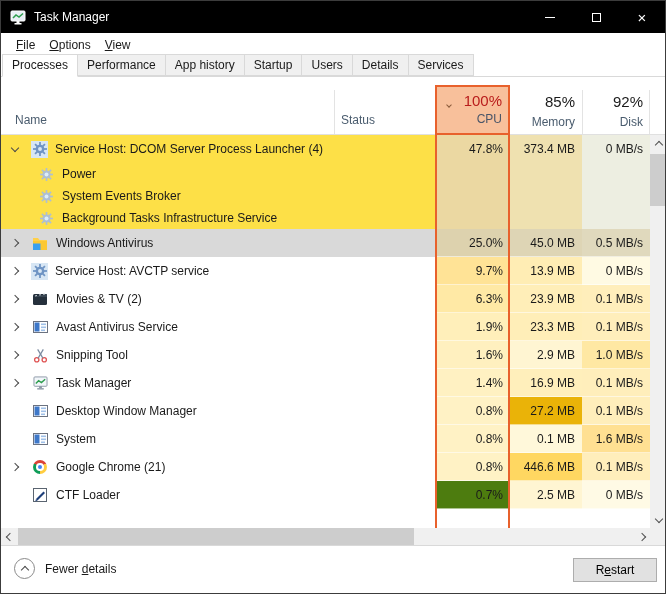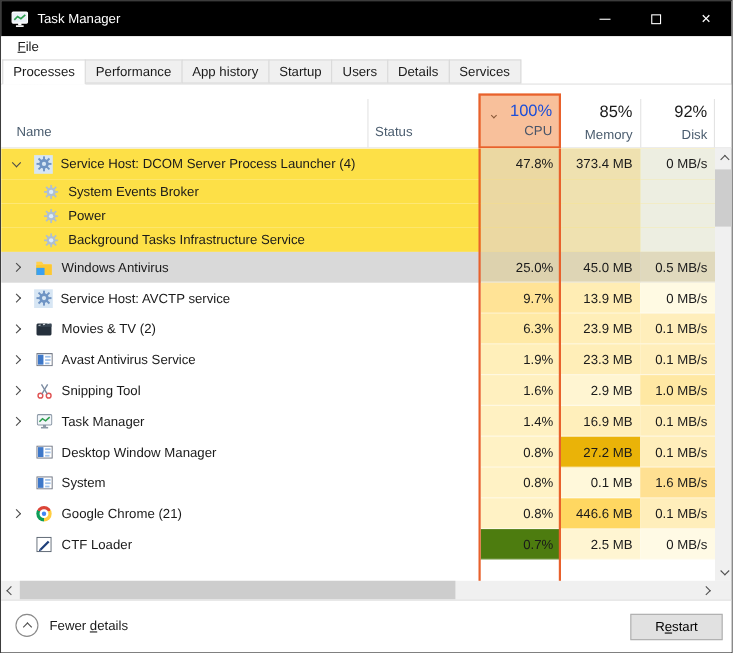--- a/index.html
+++ b/index.html
@@ -11,36 +11,36 @@
   #titlebar { position:absolute; left:0; top:0; width:100%; height:32px; background:#000; display:flex; align-items:center; }
   #titlebar .appicon { margin-left:9px; display:flex; }
   #titlebar .title { color:#fff; margin-left:8px; font-size:12px; }
   #wincontrols { position:absolute; right:0; top:0; height:32px; display:flex; }
   .winbtn { width:46px; height:32px; display:flex; align-items:center; justify-content:center; color:#fff; }
   .ico-min { width:10px; height:1px; background:#fff; }
   .ico-max { width:9px; height:9px; border:1px solid #fff; }
   .ico-close { font-size:15px; line-height:1; color:#fff; }
 
   
-  #menubar { position:absolute; left:0; top:32px; width:100%; height:21px; background:#fff; display:flex; align-items:flex-start; padding-left:8px;flex-direction:column; }
+  #menubar { position:absolute; left:0; top:32px; width:100%; height:21px; background:#fff; display:flex; align-items:flex-end; padding-left:8px; }
   .menuitem { padding:2px 7px; }
   .u { text-decoration:underline; }
 
   
   #tabstrip { position:absolute; left:0; top:53px; width:100%; height:23px; background:#fff; border-bottom:1px solid #d9d9d9; display:flex; align-items:flex-end; padding-left:2px; }
   .tab { background:#f0f0f0; border:1px solid #d9d9d9; margin-left:-1px; height:22px; padding:3px 9px 0; font-size:12px; }
   .tab.active { background:#fff; border-bottom:1px solid #fff; height:23px; margin-bottom:-1px; position:relative; z-index:2; }
 
   
   #tablehead { position:absolute; left:0; top:76px; width:666px; height:58px; background:#fff; border-bottom:1px solid #e0e0e0; }
   .hname { position:absolute; left:14px; bottom:7px; color:#4a5c6e; }
   .hstatus { position:absolute; left:340px; bottom:7px; color:#4a5c6e; }
   .hdiv { position:absolute; bottom:0; width:1px; height:44px; background:#e3e3e3; }
   #cpuheadbox { position:absolute; left:434px; top:8px; width:75px; height:50px; background:#f8c09b; border:2px solid #e8612c; text-align:right; padding:5px 6px 0 0; }
-  #cpuheadbox .pct { font-size:15px; color:#1d4ed8; display:block; }
+  #cpuheadbox .pct { font-size:15px; color:#b91c1c; display:block; }
   #cpuheadbox .lbl { font-size:12px; color:#4a5568; display:block; margin-top:3px; }
   #cpuheadbox .sortchev { position:absolute; left:10px; top:9px; }
   .hcol { position:absolute; top:16px; height:42px; text-align:right; }
   .hcol .pct { font-size:15px; color:#1a1a1a; display:block; }
   .hcol .lbl { font-size:12px; color:#4a5c6e; display:block; margin-top:5px; }
   #memhead { left:509px; width:65px; }
   #diskhead { left:581px; width:61px; }
 
   
   #tablebody { position:absolute; left:0; top:134px; width:649px; height:393px; overflow:hidden; background:#fff; }
@@ -197,21 +197,21 @@
               <g fill="#aebfd2">
                 <rect x="7" y="0" width="2" height="16"></rect>
                 <rect x="7" y="0" width="2" height="16" transform="rotate(45 8 8)"></rect>
                 <rect x="7" y="0" width="2" height="16" transform="rotate(90 8 8)"></rect>
                 <rect x="7" y="0" width="2" height="16" transform="rotate(135 8 8)"></rect>
                 <circle cx="8" cy="8" r="5"></circle>
               </g>
               <circle cx="8" cy="8" r="2.4" fill="#dcedfb"></circle>
             </svg>
           </span>
-        <span class="rname">System Events Broker</span>
+        <span class="rname">Power</span>
       </div>
       <div class="scell"></div>
       <div class="vcell cpu" style="background-color: rgb(235, 216, 162);"></div>
       <div class="vcell mem" style="background-color: rgb(239, 225, 176);"></div>
       <div class="vcell disk" style="background-color: rgb(237, 238, 225);"></div>
     </div>
     <div class="row child sel">
       <div class="ncell">
         <span class="chevbox"></span>
         <span class="icon">
@@ -219,21 +219,21 @@
               <g fill="#aebfd2">
                 <rect x="7" y="0" width="2" height="16"></rect>
                 <rect x="7" y="0" width="2" height="16" transform="rotate(45 8 8)"></rect>
                 <rect x="7" y="0" width="2" height="16" transform="rotate(90 8 8)"></rect>
                 <rect x="7" y="0" width="2" height="16" transform="rotate(135 8 8)"></rect>
                 <circle cx="8" cy="8" r="5"></circle>
               </g>
               <circle cx="8" cy="8" r="2.4" fill="#dcedfb"></circle>
             </svg>
           </span>
-        <span class="rname">Power</span>
+        <span class="rname">System Events Broker</span>
       </div>
       <div class="scell"></div>
       <div class="vcell cpu" style="background-color: rgb(235, 216, 162);"></div>
       <div class="vcell mem" style="background-color: rgb(239, 225, 176);"></div>
       <div class="vcell disk" style="background-color: rgb(237, 238, 225);"></div>
     </div>
     <div class="row child sel">
       <div class="ncell">
         <span class="chevbox"></span>
         <span class="icon">

